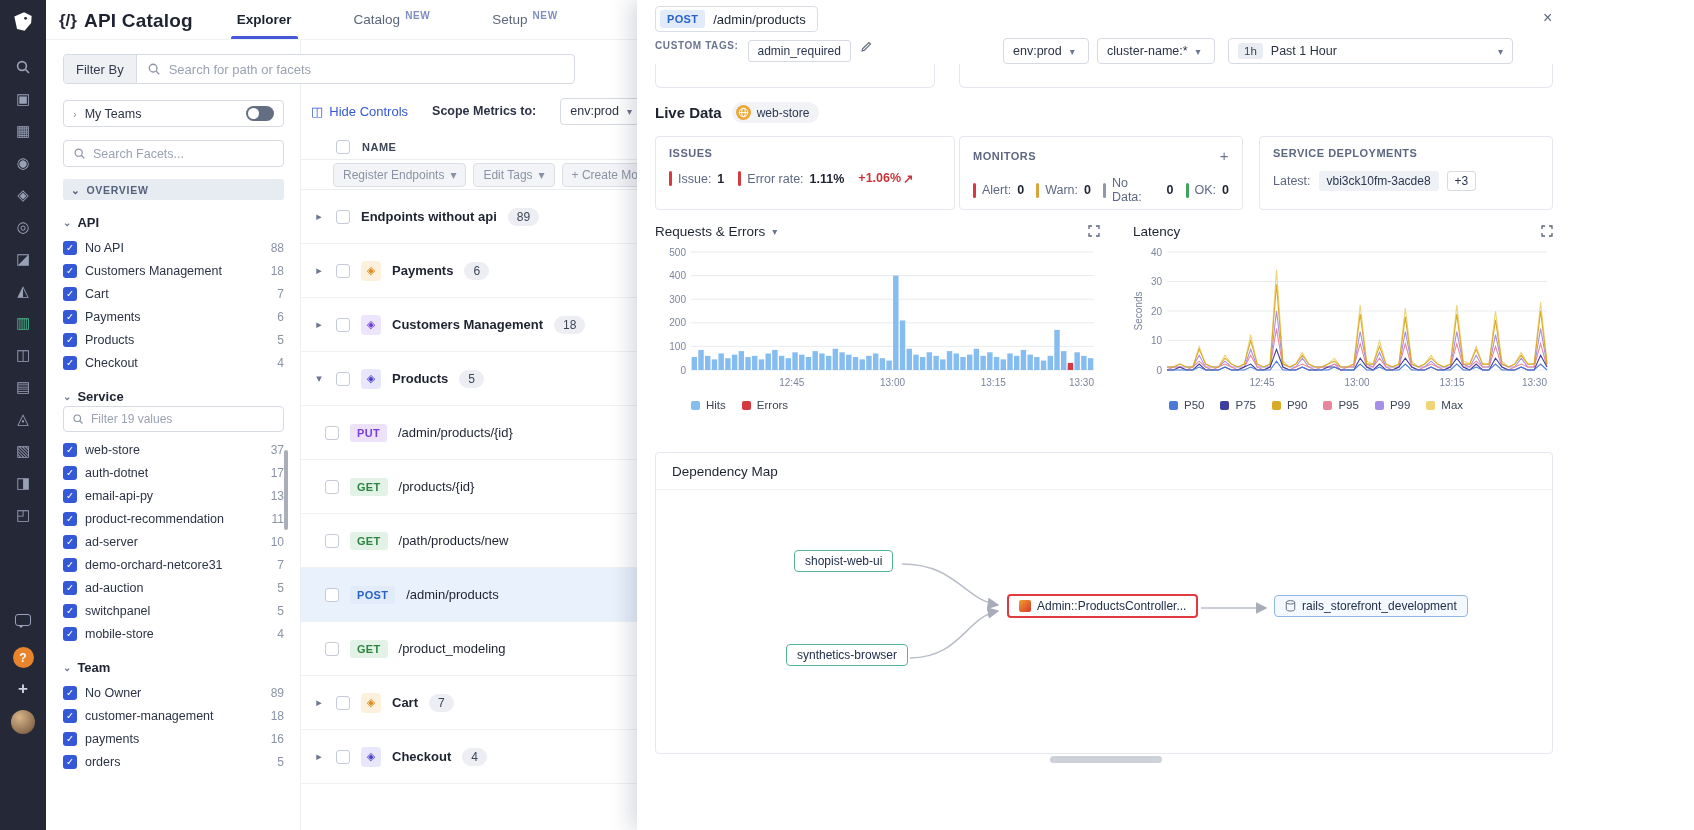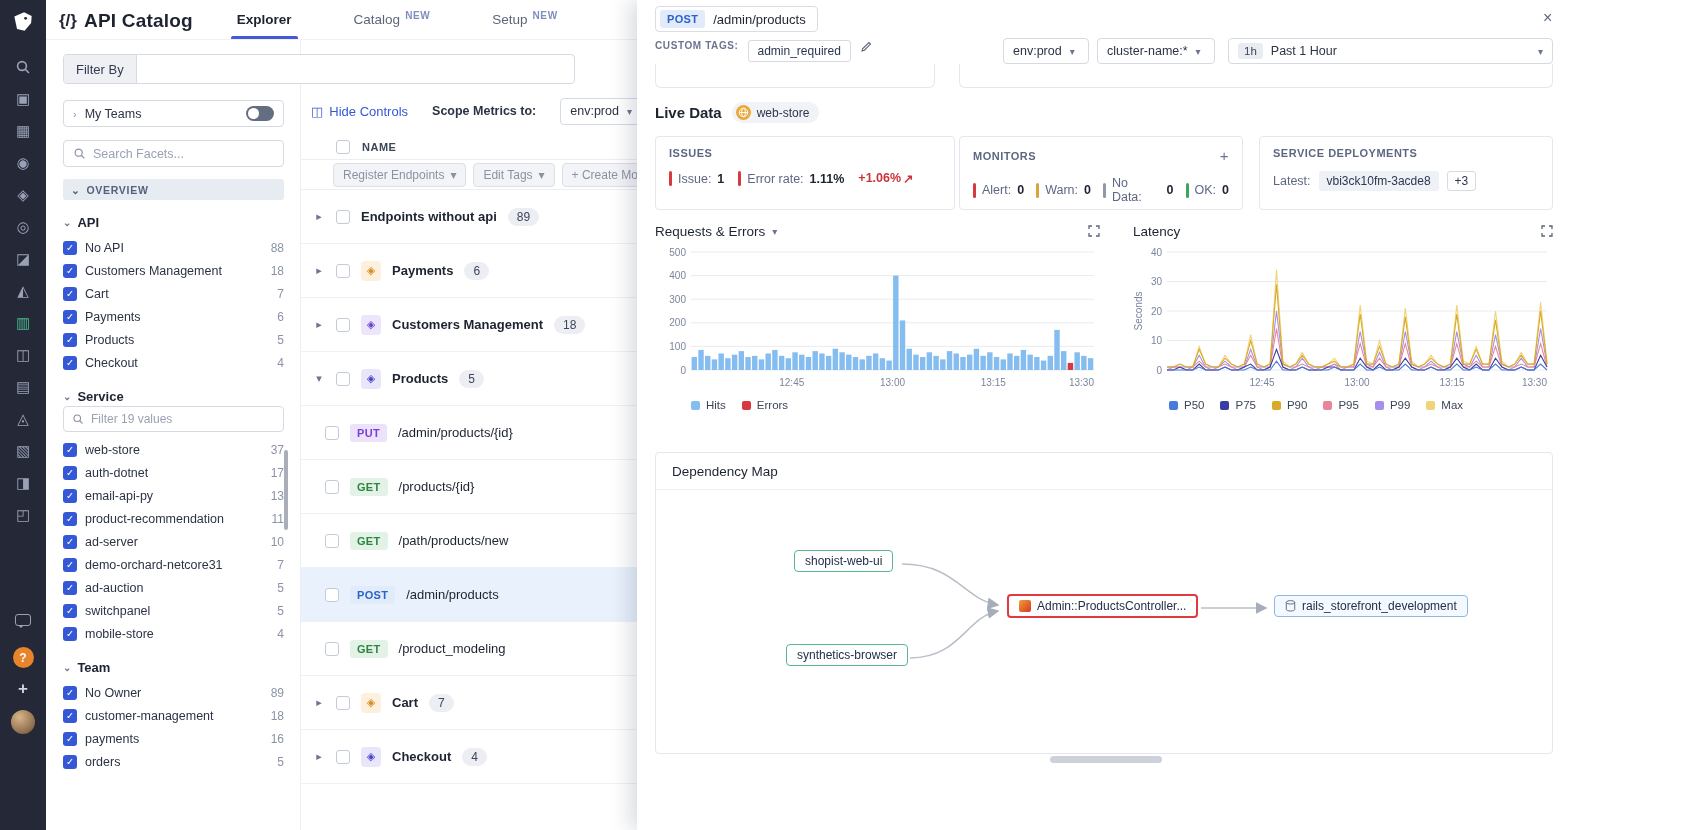--- a/index.html
+++ b/index.html
@@ -211,20 +211,27 @@
     <span class="newbadge">NEW</span>
   </div>
   <div class="tab">
     <span>Setup</span>
     <span class="newbadge">NEW</span>
   </div>
 </header>
 
 <div class="filterbar">
   <div class="filterby">Filter By</div>
+  <div class="searchwrap">
+    <svg width="14" height="14" viewBox="0 0 16 16">
+        <circle cx="7" cy="7" r="4.4" fill="none" stroke="#8a93a5" stroke-width="1.5"></circle>
+        <line x1="10.4" y1="10.4" x2="14" y2="14" stroke="#8a93a5" stroke-width="1.5"></line>
+      </svg>
+    <input placeholder="Search for path or facets" style="">
+  </div>
 </div>
 
 <aside class="facets">
   <div class="myteams">
     <span class="chv">›</span>
     <span class="lbl">My Teams</span>
     <span class="toggle"></span>
   </div>
   <div class="facetsearch">
     <svg width="13" height="13" viewBox="0 0 16 16">
@@ -478,21 +485,21 @@
     </span>
   </div>
   <div class="d-dd" style="left:366px;width:86px">
     <span>env:prod</span>
     <span class="caret" style="color:#6b7590;font-size:10px">▾</span>
   </div>
   <div class="d-dd" style="left:460px;width:118px">
     <span>cluster-name:*</span>
     <span class="caret" style="color:#6b7590;font-size:10px">▾</span>
   </div>
-  <div class="d-dd" style="left:591px;width:325px">
+  <div class="d-dd" style="left:591px;width:285px">
     <span class="timechip">1h</span>
     <span>Past 1 Hour</span>
     <span class="caret" style="margin-left:auto;color:#6b7590;font-size:10px">▾</span>
   </div>
 
   <div class="fragment" style="left:18px;width:280px"></div>
   <div class="fragment" style="left:322px;width:594px"></div>
 
   <div class="livedata">
     <span class="t">Live Data</span>

